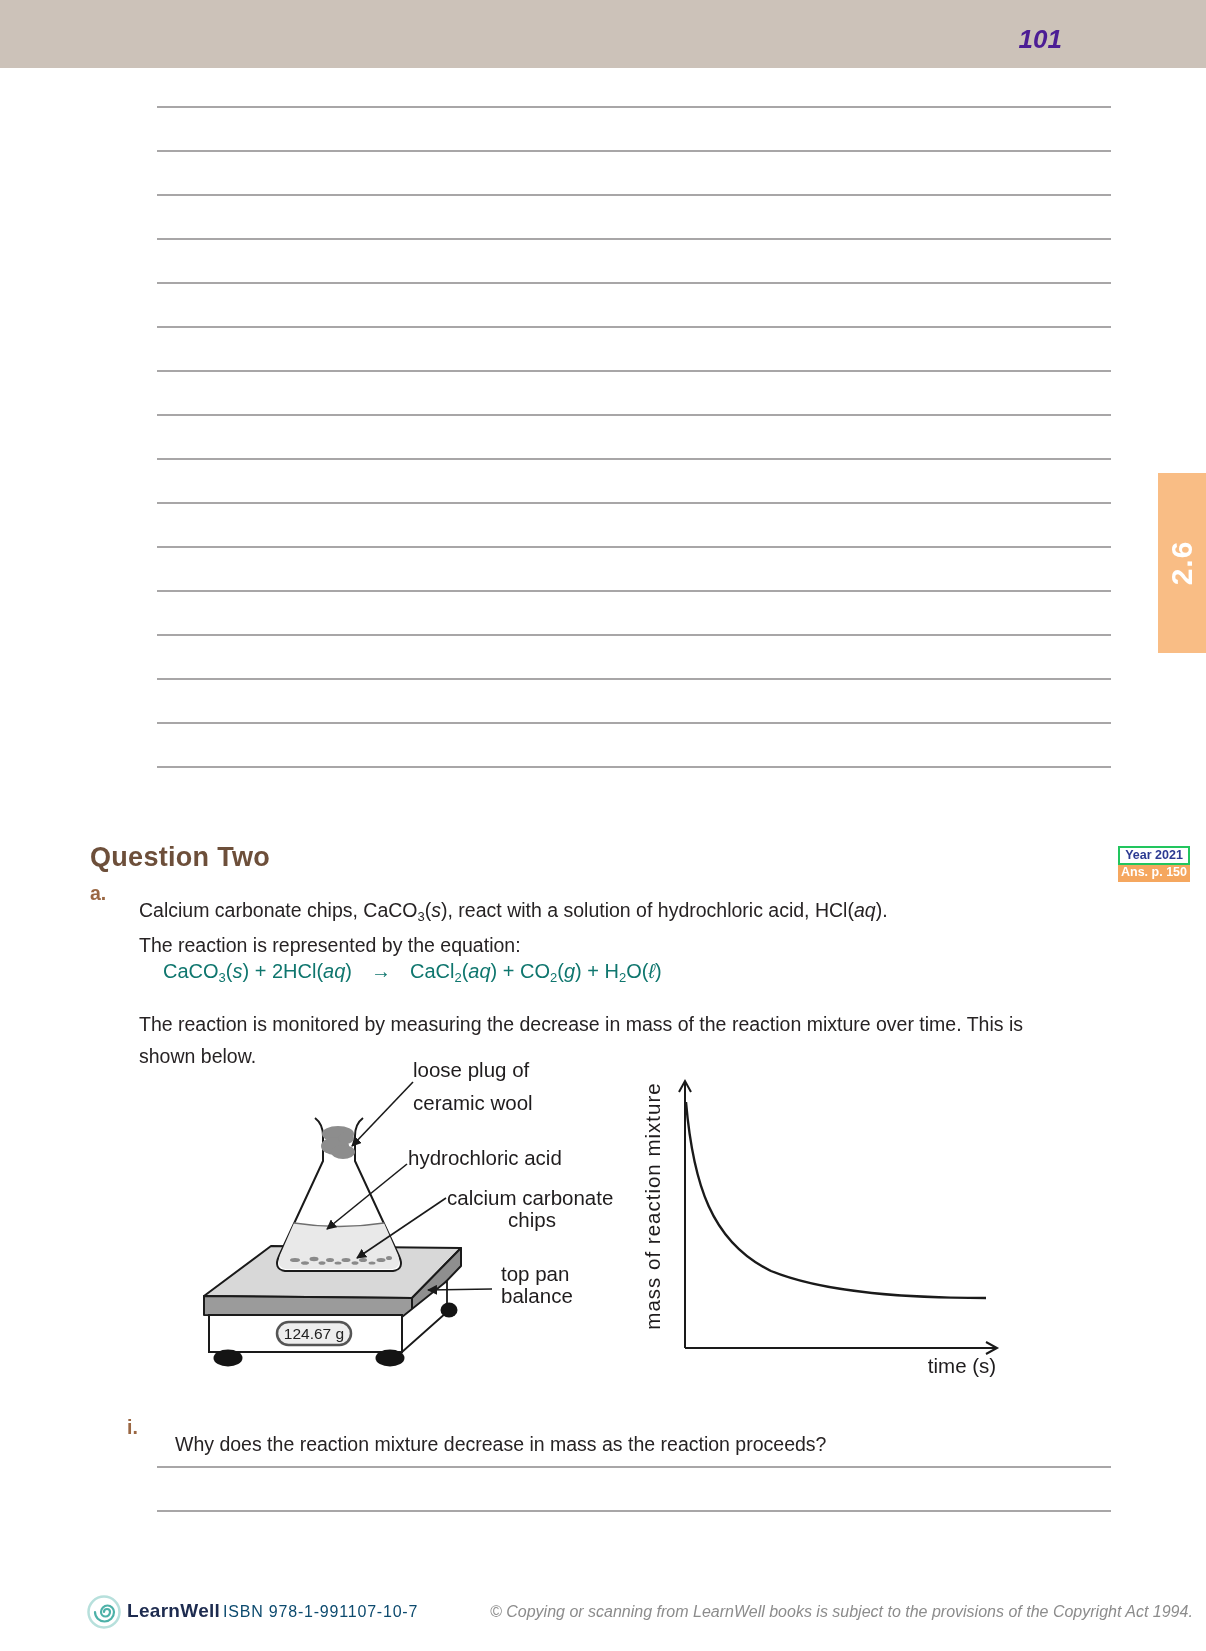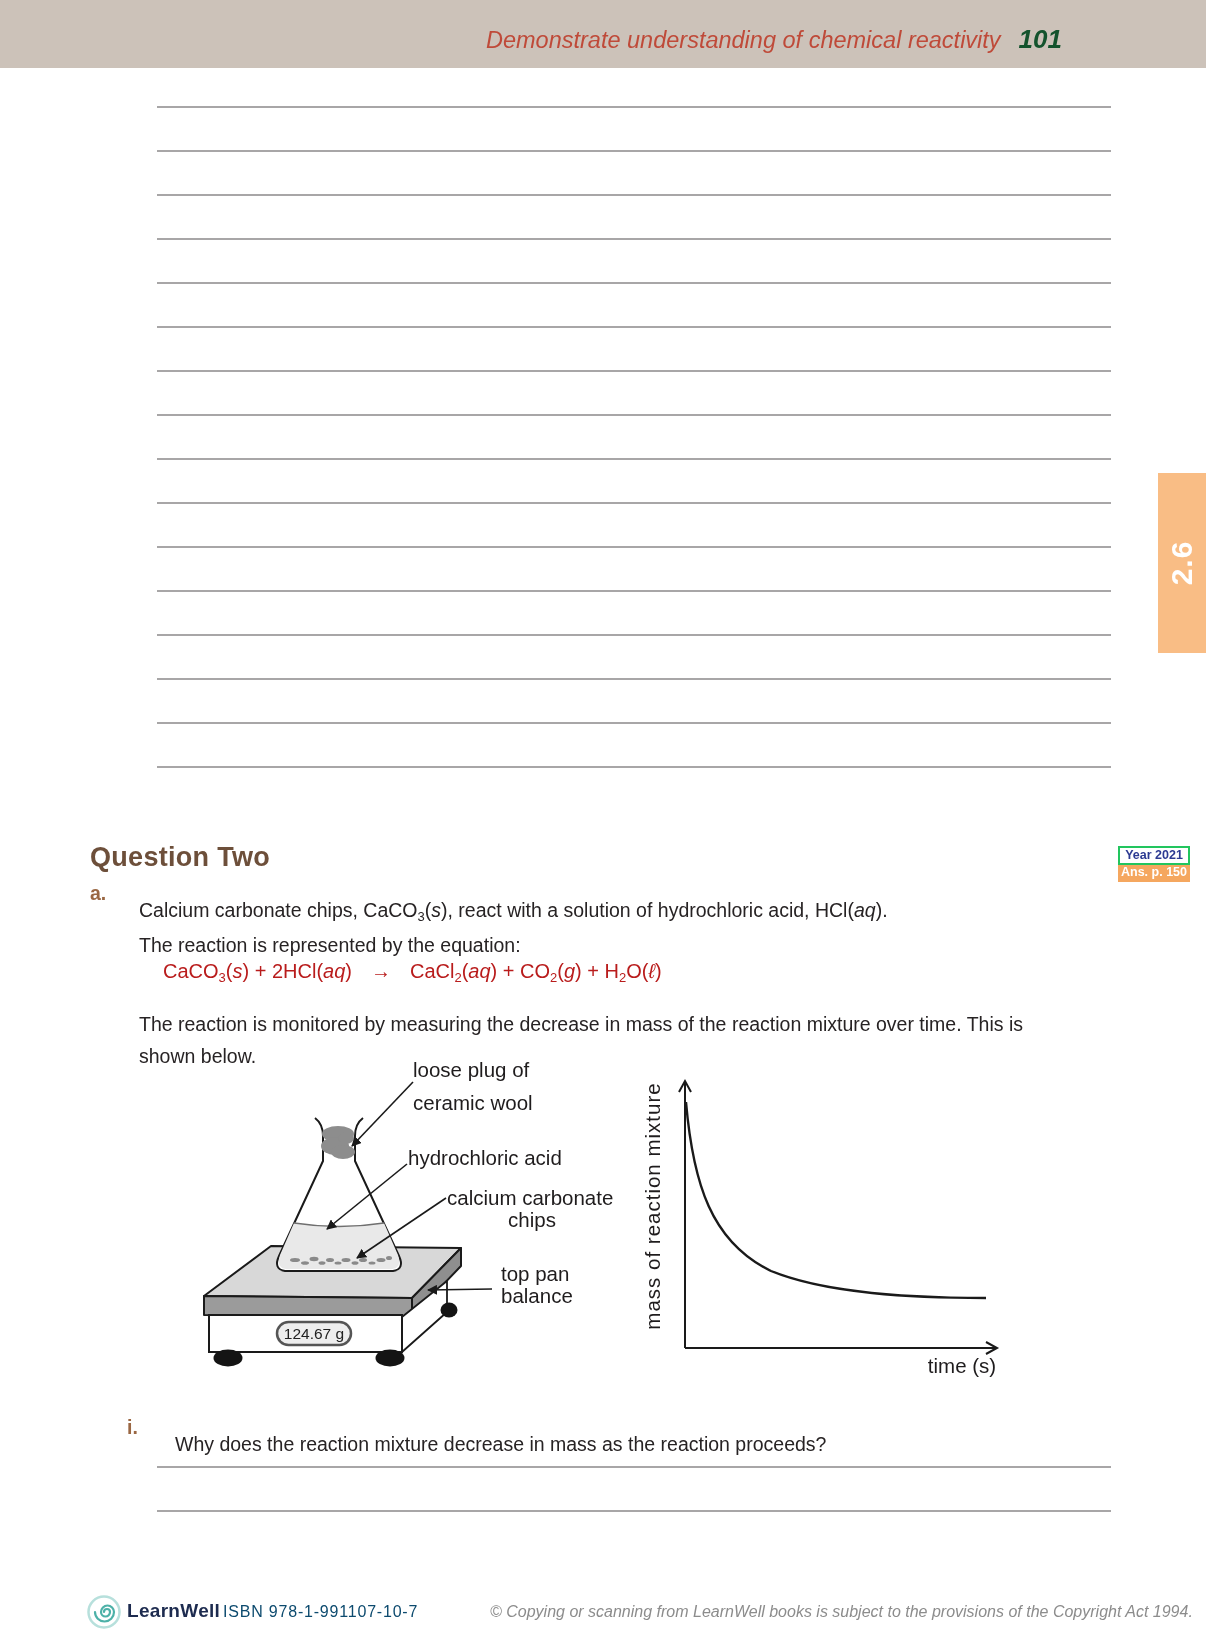--- a/index.html
+++ b/index.html
@@ -3,21 +3,21 @@
 <meta charset="utf-8">
 <style>
   html,body{margin:0;padding:0;background:#fff;}
   .page{position:relative;width:1206px;height:1651px;background:#ffffff;
         font-family:"Liberation Sans",sans-serif;color:#272324;overflow:hidden;}
 
   
   .page-header{position:absolute;left:0;top:0;width:1206px;height:68px;background:#ccc2b9;}
   .header-inner{position:absolute;right:144px;top:0;height:68px;display:flex;align-items:baseline;gap:18px;padding-top:24px;box-sizing:border-box;}
   .header-title{font-style:italic;font-size:23.5px;color:#bf4a39;}
-  .header-page{font-style:italic;font-weight:700;font-size:26px;color:#14532d;}
+  .header-page{font-style:italic;font-weight:700;font-size:26px;color:#4c1d95;}
 
   
   .rules-top{position:absolute;left:157px;top:64px;width:954px;height:705px;
      background:repeating-linear-gradient(to bottom,transparent 0,transparent 42.4px,#a8a6a7 42.4px,#a8a6a7 44px);}
   .rule{position:absolute;left:157px;width:954px;height:2px;background:#a8a6a7;}
 
   
   .side-tab{position:absolute;left:1158px;top:473px;width:48px;height:180px;background:#f9bd85;
      display:flex;align-items:center;justify-content:center;}
   .side-tab span{transform:rotate(-90deg);color:#ffffff;font-size:30px;font-weight:700;letter-spacing:1px;}
@@ -28,21 +28,21 @@
   .badge-year{background:#ffffff;border:2px solid #22c55e;color:#2c3a92;}
   .badge-ans{background:#f5a75f;border:2px solid #f5a75f;border-top:none;color:#ffffff;}
 
   
   .marker{position:absolute;font-weight:700;color:#9a6743;font-size:19.5px;}
   .marker-a{left:90px;top:882px;}
   .marker-i{left:127px;top:1416px;}
   .para{position:absolute;margin:12px;font-size:19.5px;line-height:32px;color:#272324;}
   .para-a{left:127px;top:882px;width:960px;}
   .para-lead{left:127px;top:917px;}
-  .equation{position:absolute;left:163px;top:960px;margin:0;font-size:20px;color:#b91c1c;}
+  .equation{position:absolute;left:163px;top:960px;margin:0;font-size:20px;color:#0f766e;}
   .seg-sub{font-size:13px;vertical-align:-4px;}
   .seg-i{font-style:italic;}
   .seg-arrow{padding:0 19px;}
   .para-monitor{left:127px;top:996px;width:935px;}
   .para-qi{left:163px;top:1416px;}
 
   
   .figure{position:absolute;left:150px;top:1040px;}
   .figure text{font-family:"Liberation Sans",sans-serif;}
 
@@ -52,21 +52,20 @@
   .footer-isbn{position:absolute;left:223px;top:1603px;font-size:16px;color:#0c4a6e;letter-spacing:.8px;}
   .footer-copy{position:absolute;left:490px;top:1603px;font-size:16px;font-style:italic;color:#8c8c8c;}
 </style>
 </head>
 <body>
 
 <div class="page">
 
   <div class="page-header">
     <div class="header-inner">
-      <span class="header-title">Demonstrate understanding of chemical reactivity</span>
       <span class="header-page">101</span>
     </div>
   </div>
 
   <div class="rules-top"></div>
 
   <div class="side-tab">
     <span>2.6</span>
   </div>
 

